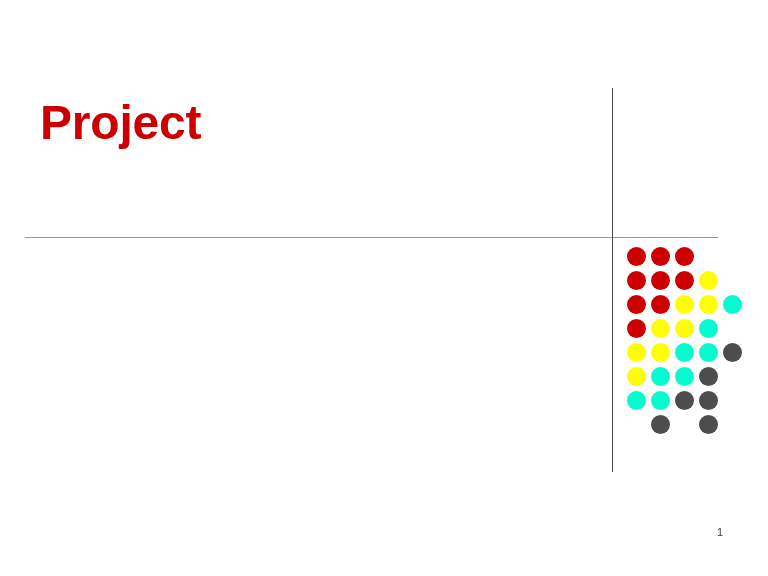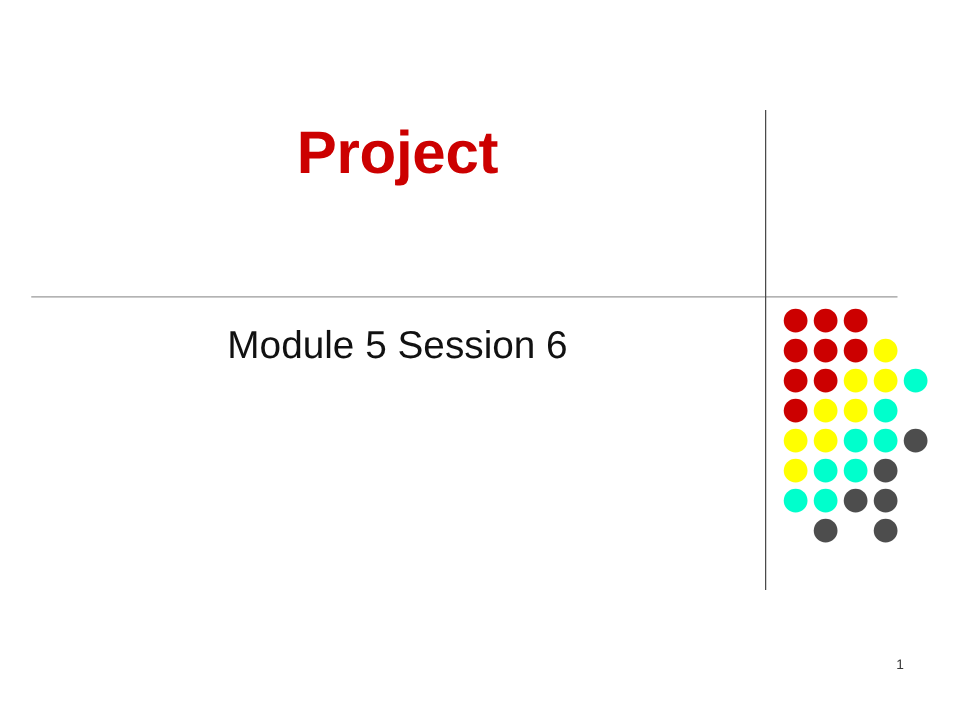--- a/index.html
+++ b/index.html
@@ -33,21 +33,21 @@
     height: 384px;
     background: #4a4a4a;
   }
 
   
   #title-block {
     position: absolute;
     left: 40px;
     top: 92px;
     width: 556px;
-    text-align: center;
+    text-align: left;
     color: #cc0000;
     font-weight: bold;
     font-size: 48px;
     line-height: 1.28;
     letter-spacing: -0.2px;
   }
   #title-block .tline { display: block; white-space: nowrap; }
 
   
   #subtitle-block {
@@ -109,21 +109,20 @@
 
 <div id="slide">
 
   <div id="h-rule"></div>
   <div id="v-rule"></div>
 
   <div id="title-block">
     <span class="tline">Project</span>
   </div>
 
-  <div id="subtitle-block">Module 5 Session 6</div>
 
   <div id="dot-matrix">
       <div class="dot-row">
         <span class="dot c0 red"></span>
         <span class="dot c1 red"></span>
         <span class="dot c2 red"></span>
       </div>
       <div class="dot-row">
         <span class="dot c0 red"></span>
         <span class="dot c1 red"></span>

